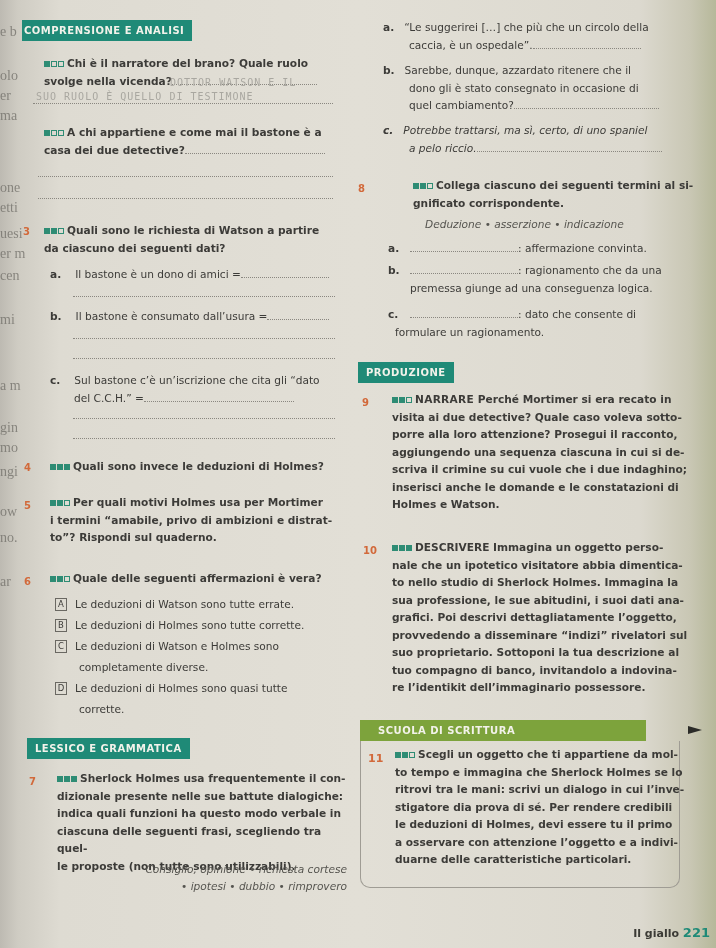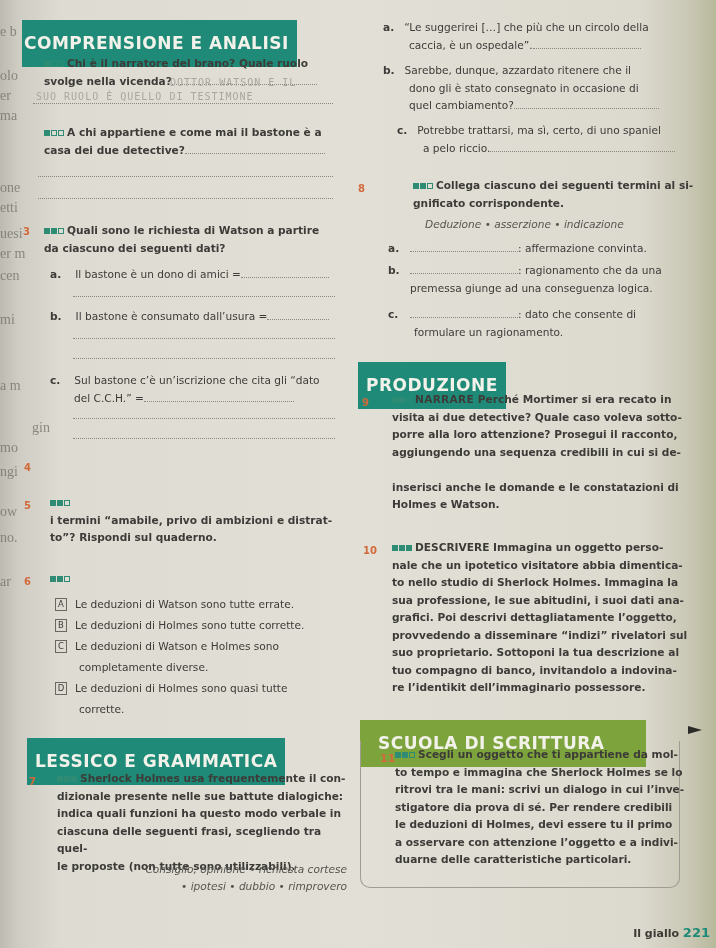--- a/index.html
+++ b/index.html
@@ -13,22 +13,22 @@
   .page {
     position: absolute; left: 0; top: 0; width: 716px; height: 948px;
     background: linear-gradient(90deg, #bdbab2 0px, #cfccc3 18px, #dedbd2 60px, #e2dfd6 360px, #dcd9cf 640px, #c9c7b4 690px, #b6b89a 716px);
   }
   .gutter-text {
     position: absolute; left: 0; font-size: 14px; color: #6a6862; opacity: .7;
     font-family: Liberation Serif, serif;
   }
   .section-banner {
     position: absolute; background: #1f8a77; color: #f2f2ea;
-    font-weight: bold; font-size: 17px; letter-spacing: .5px;
-    padding: 16px 8px; line-height: 15px;
+    font-weight: bold; font-size: 10px; letter-spacing: .5px;
+    padding: 3px 8px; line-height: 15px;
   }
   .section-banner.green { background: #7da33c; }
   .exnum {
     position: absolute; color: #d2693a; font-weight: bold; font-size: 10px;
   }
   .level { display: inline-flex; gap: 1px; margin-right: 3px; vertical-align: 0px; }
   .sq { width: 6px; height: 6px; display: inline-block; box-sizing: border-box; }
   .sq.on { background: #2e8c74; }
   .sq.off { border: 1px solid #2e8c74; background: transparent; }
   .q {
@@ -65,21 +65,21 @@
   <div class="gutter-text" style="top:68px;">olo</div>
   <div class="gutter-text" style="top:88px;">er</div>
   <div class="gutter-text" style="top:108px;">ma</div>
   <div class="gutter-text" style="top:180px;">one</div>
   <div class="gutter-text" style="top:200px;">etti</div>
   <div class="gutter-text" style="top:226px;">uesi</div>
   <div class="gutter-text" style="top:246px;">er m</div>
   <div class="gutter-text" style="top:268px;">cen</div>
   <div class="gutter-text" style="top:312px;">mi</div>
   <div class="gutter-text" style="top:378px;">a m</div>
-  <div class="gutter-text" style="top:420px;padding-left:32px;">gin</div>
+  <div class="gutter-text" style="top:420px;">gin</div>
   <div class="gutter-text" style="top:440px;">mo</div>
   <div class="gutter-text" style="top:464px;">ngi</div>
   <div class="gutter-text" style="top:504px;">ow</div>
   <div class="gutter-text" style="top:530px;">no.</div>
   <div class="gutter-text" style="top:574px;">ar</div>
 
   <div class="section-banner" style="left:22px; top:20px; padding-left:2px;">COMPRENSIONE E ANALISI</div>
 
   <div class="q bold" style="left:44px; top:55px; width:295px;">
     <span class="level">
@@ -123,39 +123,46 @@
   <div class="line" style="left:73px; top:338px; width:262px;"></div>
   <div class="line" style="left:73px; top:358px; width:262px;"></div>
   <div class="q" style="left:50px; top:372px; width:295px;">
     <span style="font-weight:bold; margin-right:14px;">c.</span><span>Sul bastone c’è un’iscrizione che cita gli “dato</span><br>
     <span style="margin-left:24px;text-align:right;">del C.C.H.” =</span><span class="dots" style="width:150px;"></span>
   </div>
   <div class="line" style="left:73px; top:418px; width:262px;"></div>
   <div class="line" style="left:73px; top:438px; width:262px;"></div>
 
   <div class="exnum" style="left:24px; top:462px;">4</div>
+  <div class="q bold" style="left:50px; top:458px; width:290px;">
+    <span class="level">
+        <i class="sq on"></i>
+        <i class="sq on"></i>
+        <i class="sq on"></i>
+      </span><span>Quali sono invece le deduzioni di Holmes?</span>
+  </div>
 
   <div class="exnum" style="left:24px; top:500px;">5</div>
   <div class="q bold" style="left:50px; top:494px; width:290px;">
     <span class="level">
         <i class="sq on"></i>
         <i class="sq on"></i>
         <i class="sq off"></i>
-      </span><br>
+      </span><span>Per quali motivi Holmes usa per Mortimer</span><br>
     <span>i termini “amabile, privo di ambizioni e distrat-</span><br>
     <span>to”? Rispondi sul quaderno.</span>
   </div>
 
   <div class="exnum" style="left:24px; top:576px;">6</div>
   <div class="q bold" style="left:50px; top:570px; width:290px;">
     <span class="level">
         <i class="sq on"></i>
         <i class="sq on"></i>
         <i class="sq off"></i>
-      </span>
+      </span><span>Quale delle seguenti affermazioni è vera?</span>
   </div>
   <div class="q" style="left:55px; top:594px; width:290px; line-height:21px;">
     <div><span class="opt-box">A</span><span>Le deduzioni di Watson sono tutte errate.</span></div>
     <div><span class="opt-box">B</span><span>Le deduzioni di Holmes sono tutte corrette.</span></div>
     <div><span class="opt-box">C</span><span>Le deduzioni di Watson e Holmes sono</span><br><span style="margin-left:24px;">completamente diverse.</span></div>
     <div><span class="opt-box">D</span><span>Le deduzioni di Holmes sono quasi tutte</span><br><span style="margin-left:24px;">corrette.</span></div>
   </div>
 
   <div class="section-banner" style="left:27px; top:738px;text-align:center;">LESSICO E GRAMMATICA</div>
 
@@ -178,21 +185,21 @@
 
   <div class="q" style="left:383px; top:62px; width:290px;">
     <span style="font-weight:bold; margin-right:10px;">b.</span><span>Sarebbe, dunque, azzardato ritenere che il</span><br>
     <span style="margin-left:26px;">dono gli è stato consegnato in occasione di</span><br>
     <span style="margin-left:26px;">quel cambiamento?</span><span class="dots" style="width:145px;"></span>
   </div>
   <div class="q" style="left:383px; top:19px; width:290px;">
     <span style="font-weight:bold; margin-right:10px;">a.</span><span>“Le suggerirei […] che più che un circolo della</span><br>
     <span style="margin-left:26px;">caccia, è un ospedale”.</span><span class="dots" style="width:108px;"></span>
   </div>
-  <div class="q" style="left:397px; top:122px; width:290px;">
+  <div class="q" style="left:383px; top:122px; width:290px;font-style:italic;">
     <span style="font-weight:bold; margin-right:10px;">c.</span><span>Potrebbe trattarsi, ma sì, certo, di uno spaniel</span><br>
     <span style="margin-left:26px;">a pelo riccio.</span><span class="dots" style="width:185px;"></span>
   </div>
 
   <div class="exnum" style="left:358px; top:183px;">8</div>
   <div class="q bold" style="left:413px; top:177px; width:290px;">
     <span class="level">
         <i class="sq on"></i>
         <i class="sq on"></i>
         <i class="sq off"></i>
@@ -202,36 +209,36 @@
   <div class="q ital" style="left:425px; top:216px; width:260px; color:#55544f;">Deduzione • asserzione • indicazione</div>
   <div class="q" style="left:388px; top:240px; width:300px;">
     <span style="font-weight:bold; display:inline-block; width:22px;">a.</span><span class="dots" style="width:108px;"></span><span>: affermazione convinta.</span>
   </div>
   <div class="q" style="left:388px; top:262px; width:300px;">
     <span style="font-weight:bold; display:inline-block; width:22px;">b.</span><span class="dots" style="width:108px;"></span><span>: ragionamento che da una</span><br>
     <span style="margin-left:22px;">premessa giunge ad una conseguenza logica.</span>
   </div>
   <div class="q" style="left:388px; top:306px; width:300px;">
     <span style="font-weight:bold; display:inline-block; width:22px;">c.</span><span class="dots" style="width:108px;"></span><span>: dato che consente di</span><br>
-    <span style="margin-left:26px;">formulare un ragionamento.</span>
+    <span style="margin-left:7px;">formulare un ragionamento.</span>
   </div>
 
   <div class="section-banner" style="left:358px; top:362px;">PRODUZIONE</div>
 
   <div class="exnum" style="left:362px; top:397px;">9</div>
   <div class="q bold" style="left:392px; top:391px; width:300px;">
     <span class="level">
         <i class="sq on"></i>
         <i class="sq on"></i>
         <i class="sq off"></i>
       </span><span style="letter-spacing:.3px;">NARRARE</span> <span>Perché Mortimer si era recato in</span><br>
     <span>visita ai due detective? Quale caso voleva sotto-</span><br>
     <span>porre alla loro attenzione? Prosegui il racconto,</span><br>
-    <span>aggiungendo una sequenza credibili in cui si de-</span><br>
-    <br>
+    <span>aggiungendo una sequenza ciascuna in cui si de-</span><br>
+    <span>scriva il crimine su cui vuole che i due indaghino;</span><br>
     <span>inserisci anche le domande e le constatazioni di</span><br>
     <span>Holmes e Watson.</span>
   </div>
 
   <div class="exnum" style="left:363px; top:545px;">10</div>
   <div class="q bold" style="left:392px; top:539px; width:300px;">
     <span class="level">
         <i class="sq on"></i>
         <i class="sq on"></i>
         <i class="sq on"></i>
@@ -243,21 +250,21 @@
     <span>provvedendo a disseminare “indizi” rivelatori sul</span><br>
     <span>suo proprietario. Sottoponi la tua descrizione al</span><br>
     <span>tuo compagno di banco, invitandolo a indovina-</span><br>
     <span>re l’identikit dell’immaginario possessore.</span>
   </div>
 
   <div class="section-banner green" style="left:360px; top:720px; width:260px; padding-left:18px;">SCUOLA DI SCRITTURA</div>
   <div style="position:absolute; left:688px; top:726px; width:0; height:0; border-left:14px solid #2b2b28; border-top:4px solid transparent; border-bottom:4px solid transparent;"></div>
   <div class="box-outline" style="left:360px; top:741px; width:318px; height:146px;"></div>
 
-  <div class="exnum" style="left:368px; top:752px; font-size:11px;margin-left:12px;">11</div>
+  <div class="exnum" style="left:368px; top:752px; font-size:11px;">11</div>
   <div class="q bold" style="left:395px; top:746px; width:290px;">
     <span class="level">
         <i class="sq on"></i>
         <i class="sq on"></i>
         <i class="sq off"></i>
       </span><span>Scegli un oggetto che ti appartiene da mol-</span><br>
     <span>to tempo e immagina che Sherlock Holmes se lo</span><br>
     <span>ritrovi tra le mani: scrivi un dialogo in cui l’inve-</span><br>
     <span>stigatore dia prova di sé. Per rendere credibili</span><br>
     <span>le deduzioni di Holmes, devi essere tu il primo</span><br>

